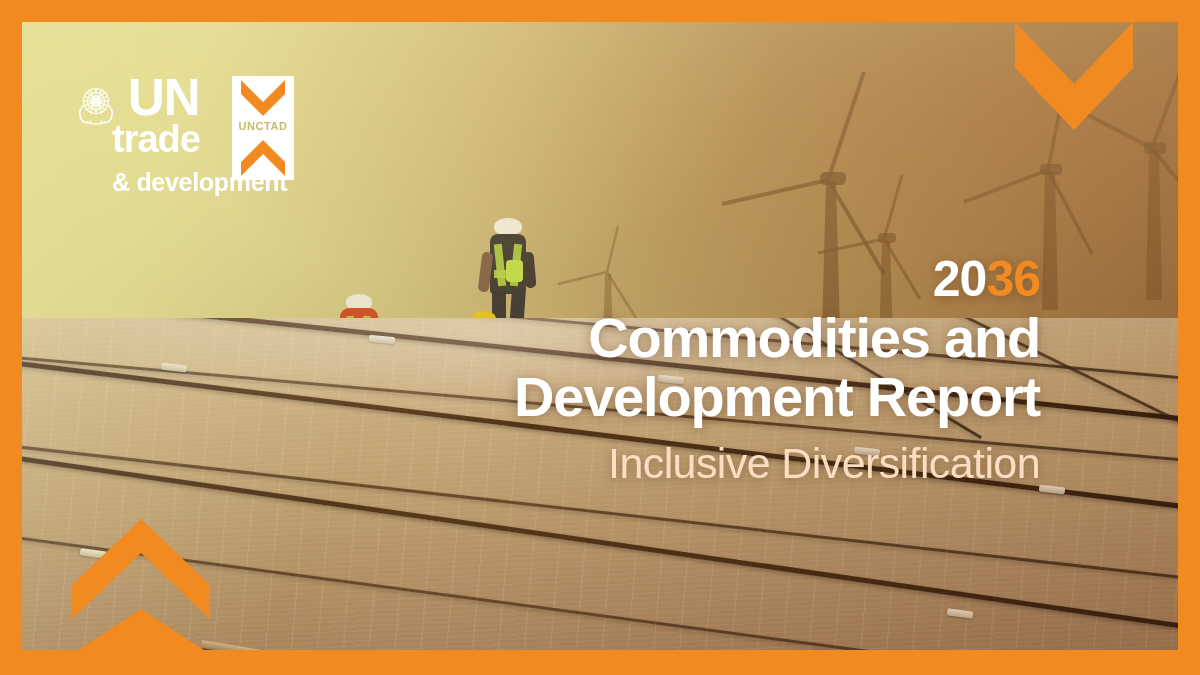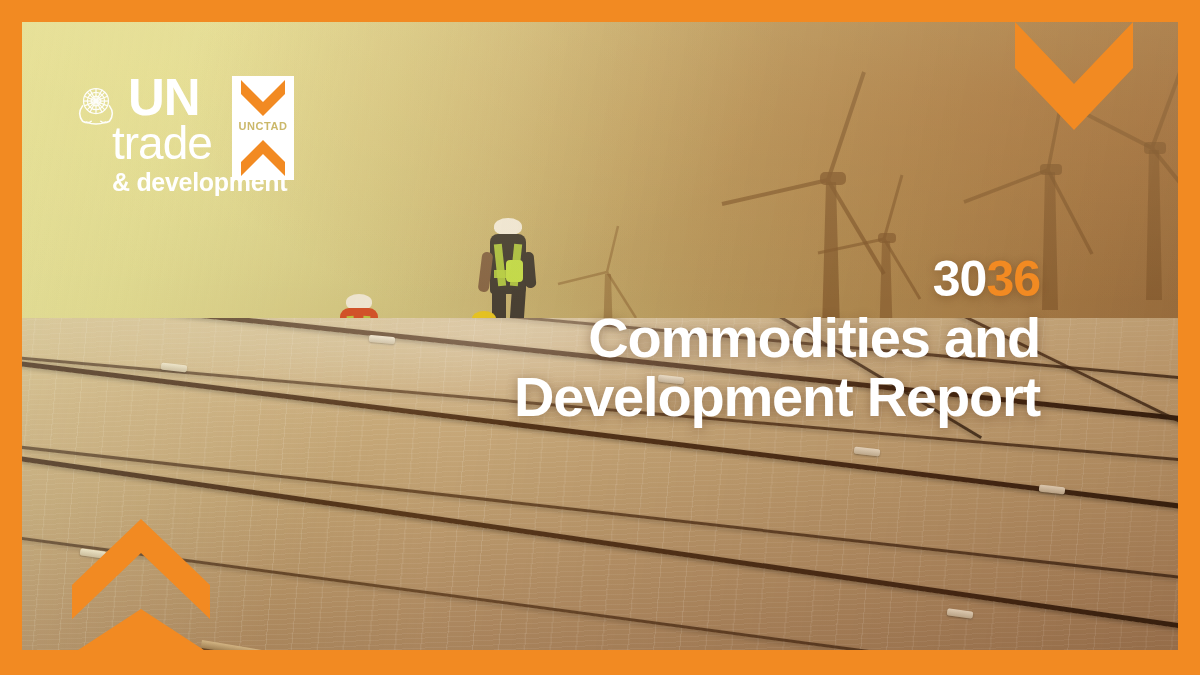--- a/index.html
+++ b/index.html
@@ -126,21 +126,21 @@
     position:absolute; left:50px; top:52px;
     width:230px; height:125px; color:#fff;
   }
   #logo .emblem { position:absolute; left:0; top:4px; width:48px; height:48px; opacity:.95; }
   #logo .wordtop {
     position:absolute; left:56px; top:-2px;
     font-size:51px; font-weight:700; letter-spacing:-1px; line-height:1;text-align:center;
   }
   #logo .wordmid {
     position:absolute; left:40px; top:46px;
-    font-size:46px; font-weight:400; letter-spacing:-1px; line-height:1;
+    font-size:38px; font-weight:700; letter-spacing:-1px; line-height:1;
   }
   #logo .wordbot {
     position:absolute; left:40px; top:96px;
     font-size:25px; font-weight:700; letter-spacing:-.3px; line-height:1;text-align:center;
   }
   
   #logo .mark {
     position:absolute; left:160px; top:2px; width:62px; height:104px;
     background:#fff;
   }
@@ -344,26 +344,27 @@
           <polygon points="0,0 22,22 44,0 44,14 22,36 0,14" fill="#F28A22"></polygon>
         </svg>
         <div class="ctext">UNCTAD</div>
         <svg class="cvup" viewBox="0 0 44 36">
           <polygon points="22,0 44,22 44,36 22,14 0,36 0,22" fill="#F28A22"></polygon>
         </svg>
       </div>
     </div>
 
     <div id="titleblock">
-      <div id="year"><span class="y1">30</span><span class="y2">36</span></div>
+      <div id="year"><span class="y1">20</span><span class="y2">36</span></div>
       <div id="title">
         <div>Commodities and</div>
         <div>Development Report</div>
       </div>
       <div id="subtitle">
+        <div>Inclusive Diversification</div>
       </div>
     </div>
 
   </div>
 
   <svg class="deco" id="deco-tr" viewBox="0 0 118 140">
     <polygon points="0,0 59,62 118,0 118,46 59,108 0,46" fill="#F28A22"></polygon>
   </svg>
 
   <svg class="deco" id="deco-bl" viewBox="0 0 138 100">

